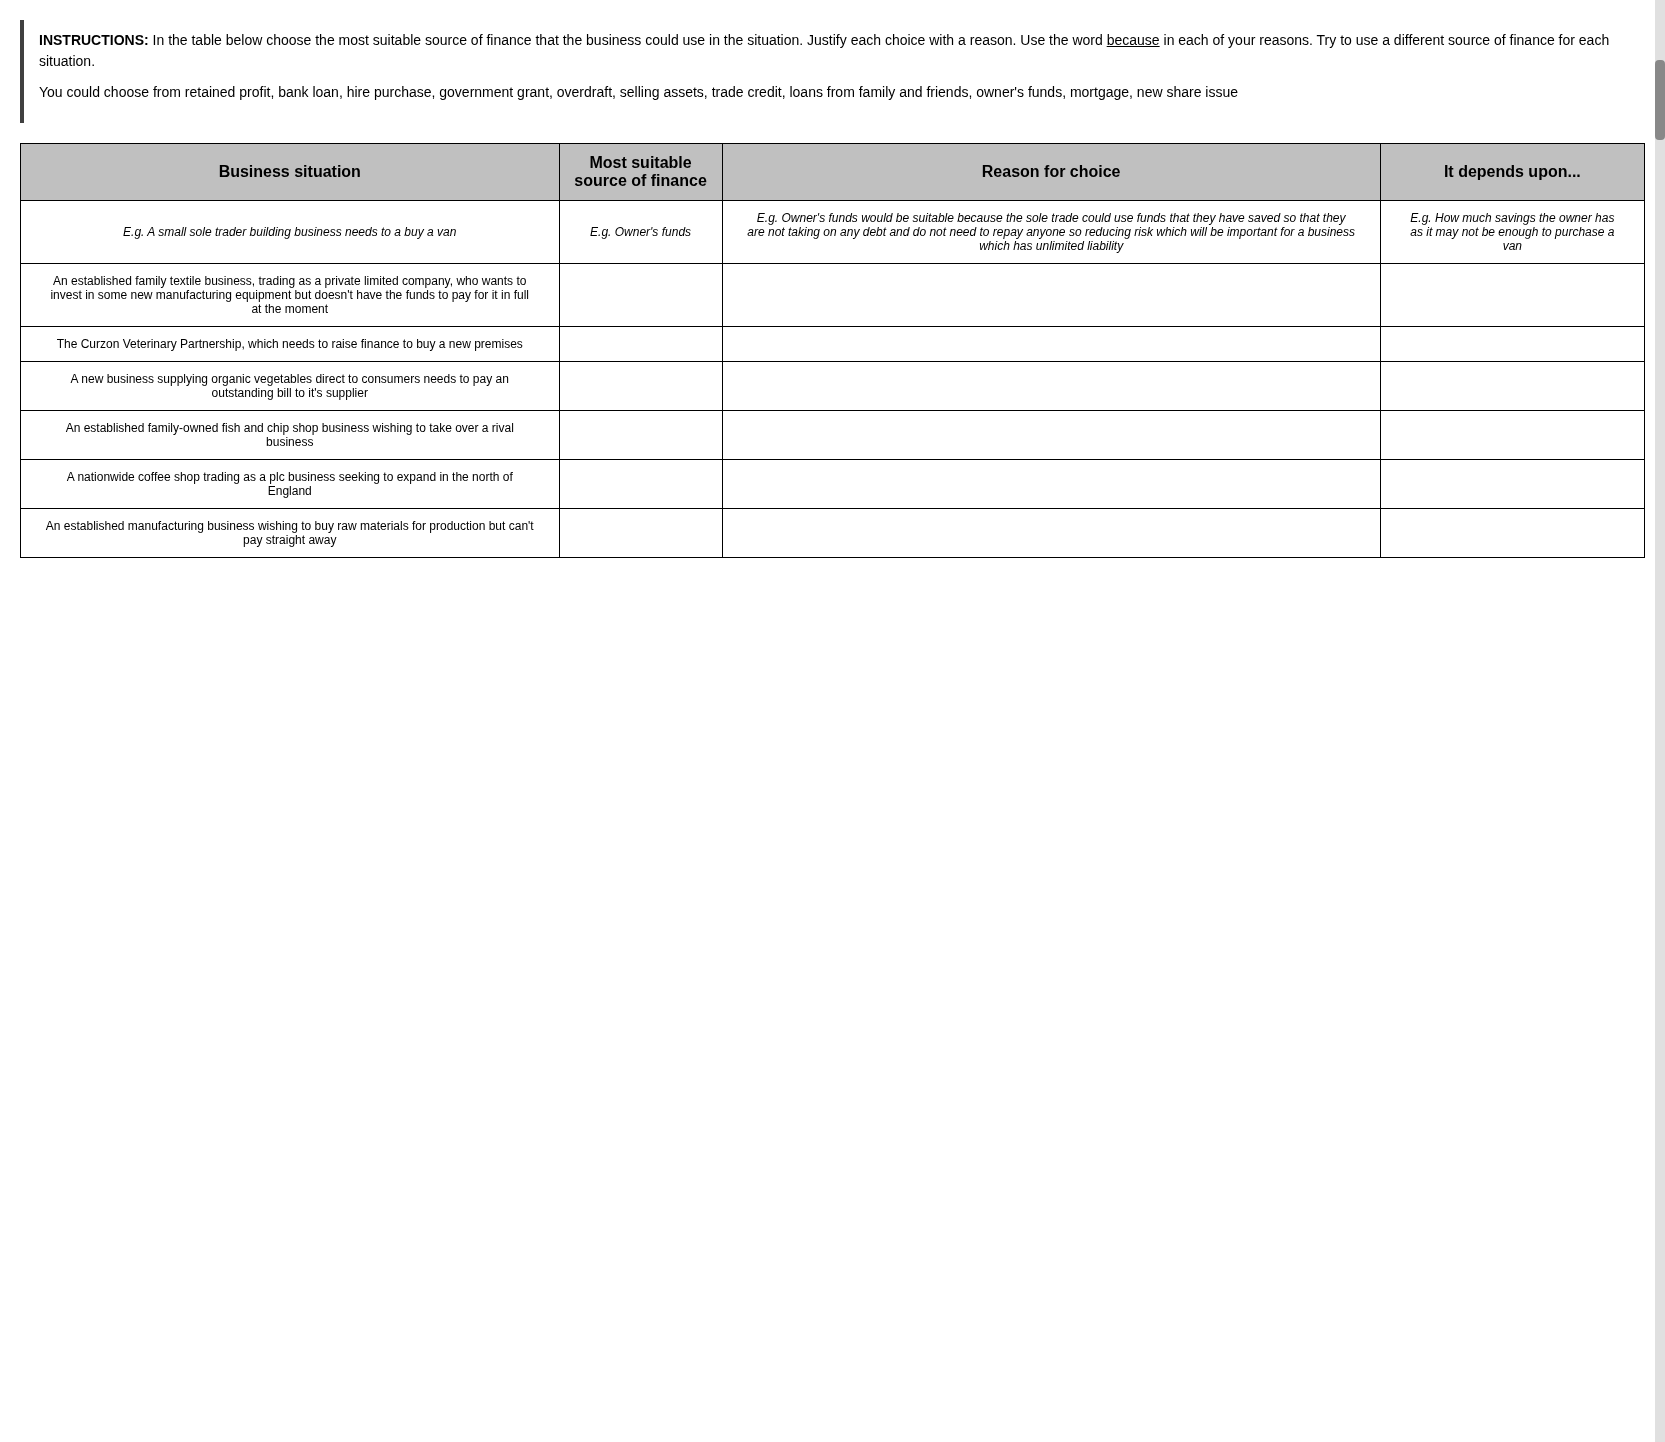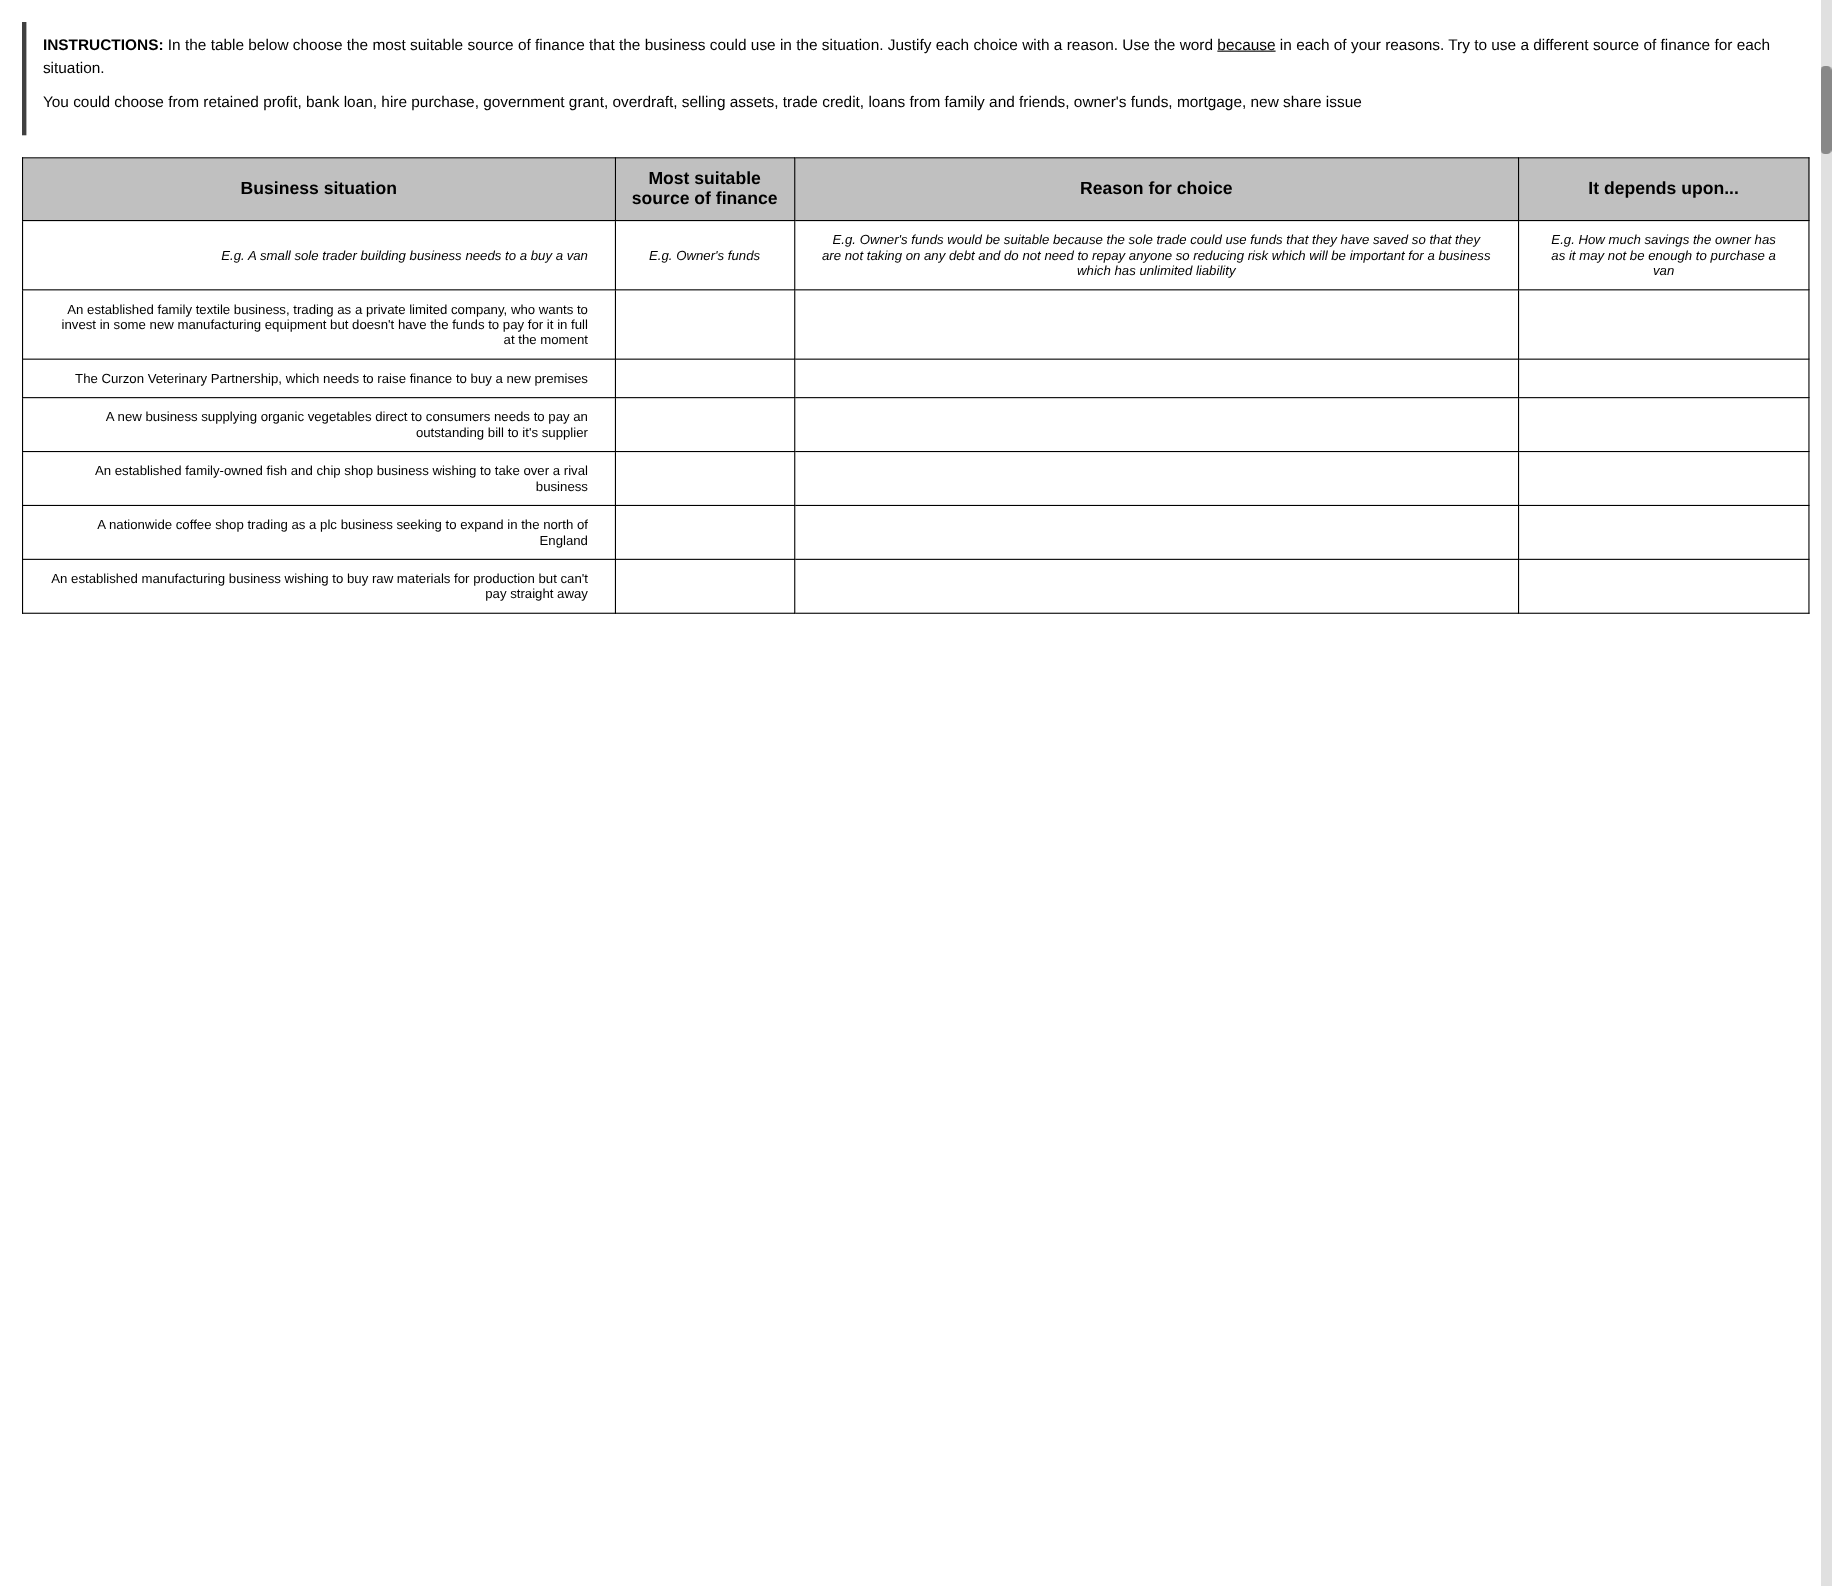--- a/index.html
+++ b/index.html
@@ -49,21 +49,21 @@
 
     tbody td {
       border: 1px solid #000;
       padding: 10px 24px;
       text-align: center;
       vertical-align: middle;
       font-size: 12px;
     }
 
     tbody td.situation {
-      text-align: right;
+      text-align: center;
     }
 
     tbody tr.example-row td {
       font-style: italic;
     }
 
     .scrollbar-area {
       position: fixed;
       right: 0;
       top: 0;

